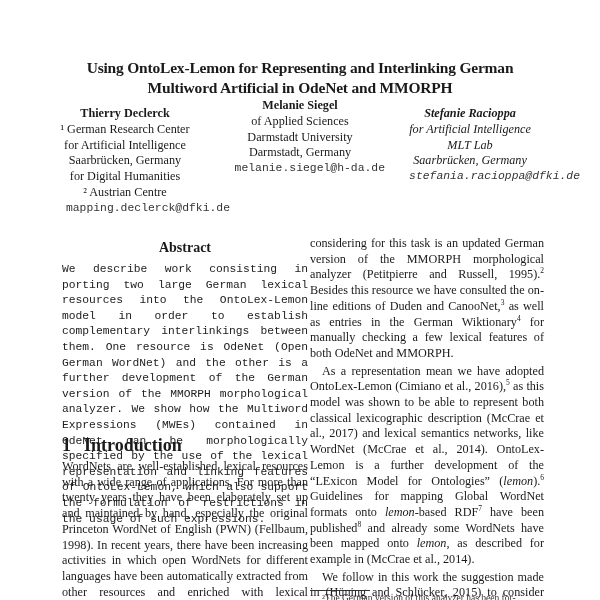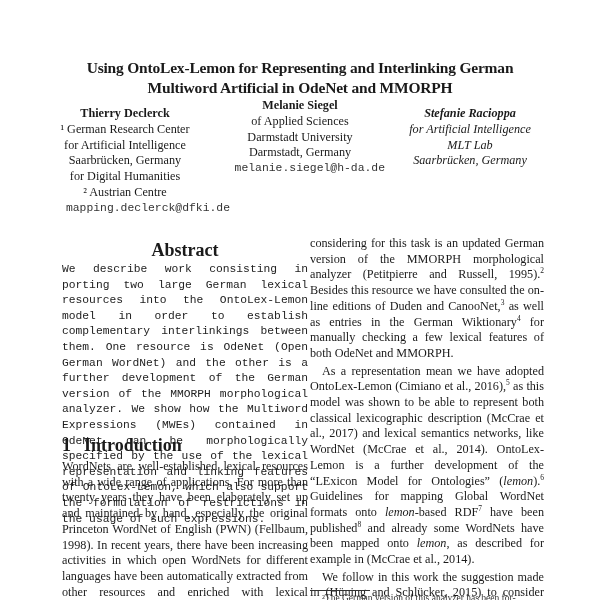--- a/index.html
+++ b/index.html
@@ -10,21 +10,21 @@
   .author { position:absolute; text-align:center; font-size:12.2px; line-height:15.8px; }
   .author .name { font-weight:bold; }
   .author .mono { font-family:"Liberation Mono", monospace; font-size:11.4px; color:#333;text-align:right; }
   .a1 { left:20px; top:106px; width:210px; }
   .a2 { left:215px; top:98px; width:170px; }
   .a3 { left:360px; top:106px; width:220px;font-style:italic; }
   .a3 .mono { display:block; margin-left:0px; }
   .col { position:absolute; font-size:12.2px; line-height:15.7px; text-align:justify; }
   .col p { margin:0; }
   .abstract-h { position:absolute; left:62px; top:240px; width:246px; text-align:center;
-                font-weight:bold; font-size:18px; }
+                font-weight:bold; font-size:14px; }
   .abstract { left:62px; top:262px; width:246px; font-size:11.3px; line-height:15.6px; color:#222;font-family:Liberation Mono, monospace; }
   .sec { position:absolute; left:62px; top:435px; font-weight:bold; font-size:18px; }
   .sec .num { display:inline-block; width:22px; }
   .intro { left:62px; top:459px; width:246px; }
   .right { left:310px; top:236px; width:234px; }
   .right p.ind { text-indent:12px; margin-top:2px; }
   sup { font-size:7.5px; line-height:0; vertical-align:5px; }
   .footrule { position:absolute; left:310px; top:590px; width:60px; border-top:1px solid #333; }
   .footnote { position:absolute; left:322px; top:593px; width:230px; font-size:9.5px; line-height:11px; color:#333; white-space:nowrap; overflow:hidden; }
   i { font-style:italic;margin-top:20px; }
@@ -53,20 +53,21 @@
   <div>Darmstadt University</div>
   <div>Darmstadt, Germany</div>
   <div class="mono">melanie.siegel@h-da.de</div>
 </div>
 
 <div class="author a3">
   <div class="name">Stefanie Racioppa</div>
   <div>for Artificial Intelligence</div>
   <div>MLT Lab</div>
   <div>Saarbrücken, Germany</div>
+  <div class="mono">stefania.racioppa@dfki.de</div>
 </div>
 
 <div class="abstract-h">Abstract</div>
 <div class="col abstract">
   <p>We describe work consisting in porting two large German lexical resources into the OntoLex-Lemon model in order to establish complementary interlinkings between them. One resource is OdeNet (Open German WordNet) and the other is a further development of the German version of the MMORPH morphological analyzer. We show how the Multiword Expressions (MWEs) contained in OdeNet can be morphologically specified by the use of the lexical representation and linking features of OntoLex-Lemon, which also support the formulation of restrictions in the usage of such expressions.</p>
 </div>
 
 <div class="sec">
   <span class="num">1</span><span>Introduction</span>
 </div>

